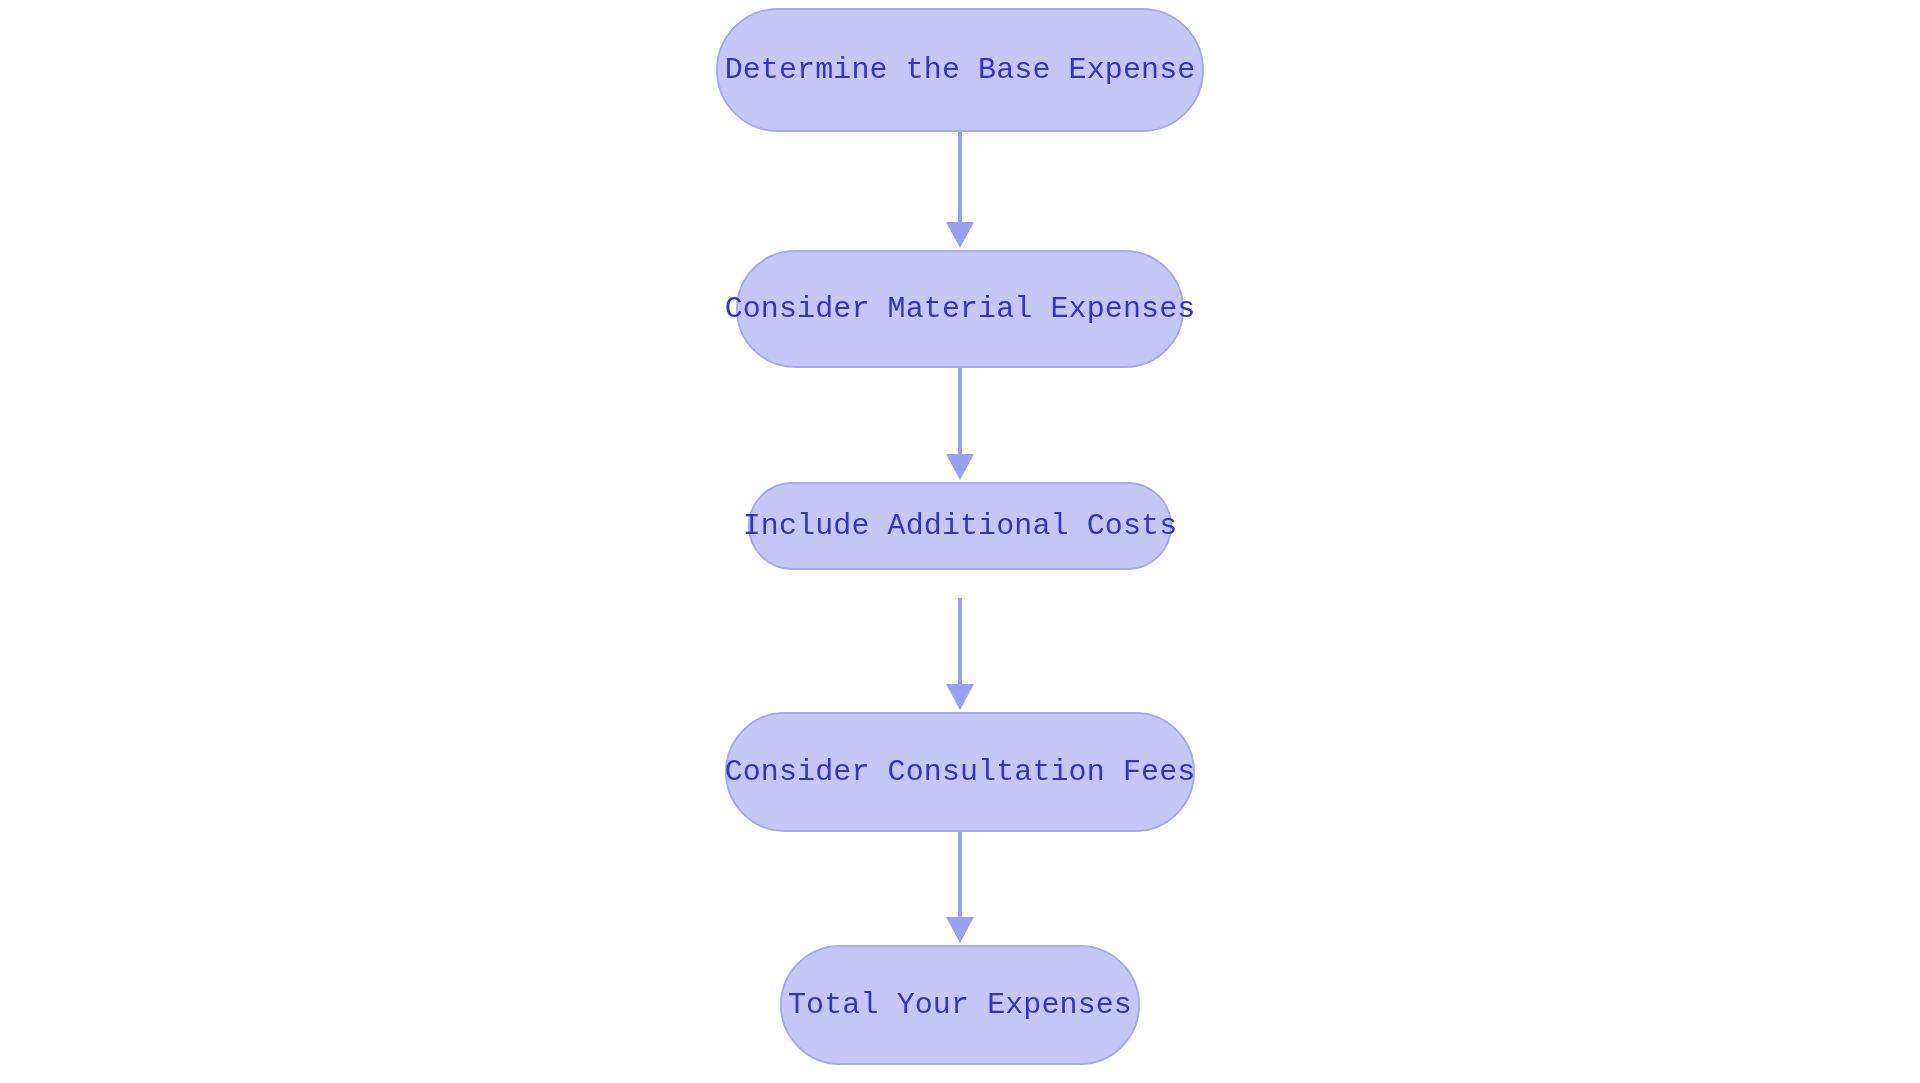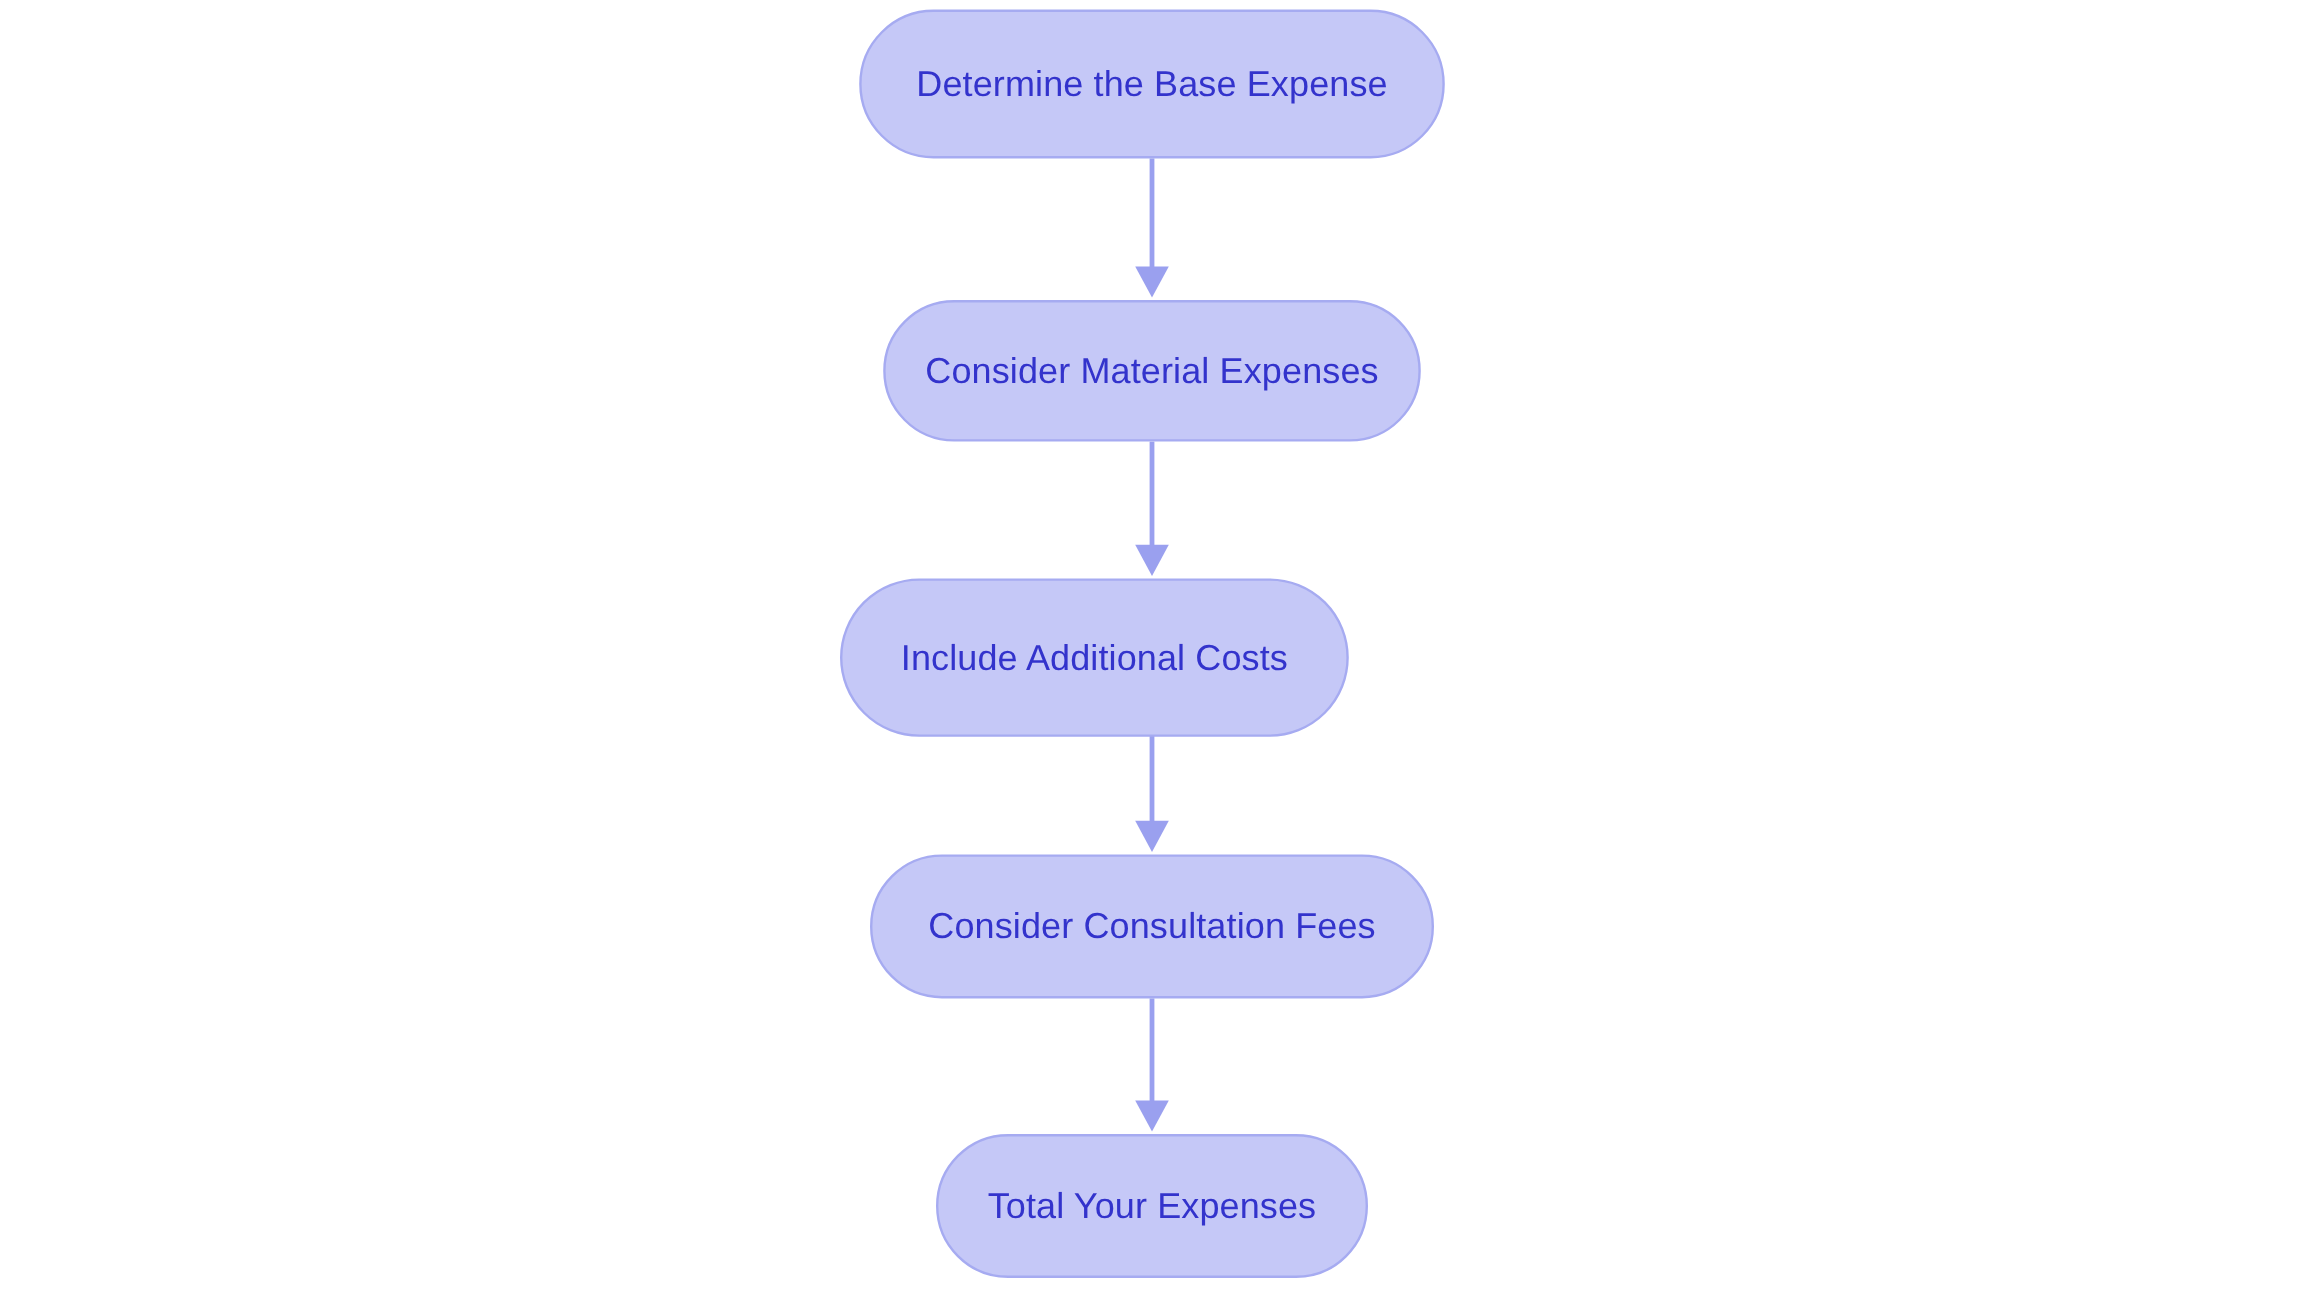--- a/index.html
+++ b/index.html
@@ -46,21 +46,21 @@
     align-items: center;
     justify-content: center;
     background: #c5c8f7;
     border: 2px solid #a6abf1;
     border-radius: 9999px;
     transform: translateX(-50%);
   }
 
   .flow-node-label {
     color: #3333cc;
-    font-family: Liberation Sans, sans-serif;
+    font-family: Liberation Mono, monospace;
     font-size: 30px;
     font-weight: 400;
     letter-spacing: 0.1px;
     line-height: 1.1;
     white-space: nowrap;
     text-align: center;
   }
 </style>
 </head>
 <body>
@@ -89,21 +89,21 @@
   <div id="nodes-layer">
 
     <div class="flow-node" style="left:960px; top:8px; width:488px; height:124px;">
       <span class="flow-node-label">Determine the Base Expense</span>
     </div>
 
     <div class="flow-node" style="left:960px; top:250px; width:448px; height:118px;">
       <span class="flow-node-label">Consider Material Expenses</span>
     </div>
 
-    <div class="flow-node" style="left:912px; top:482px; width:424px; height:132px;">
+    <div class="flow-node" style="left:960px; top:482px; width:424px; height:88px;">
       <span class="flow-node-label">Include Additional Costs</span>
     </div>
 
     <div class="flow-node" style="left:960px; top:712px; width:470px; height:120px;">
       <span class="flow-node-label">Consider Consultation Fees</span>
     </div>
 
     <div class="flow-node" style="left:960px; top:945px; width:360px; height:120px;">
       <span class="flow-node-label">Total Your Expenses</span>
     </div>

